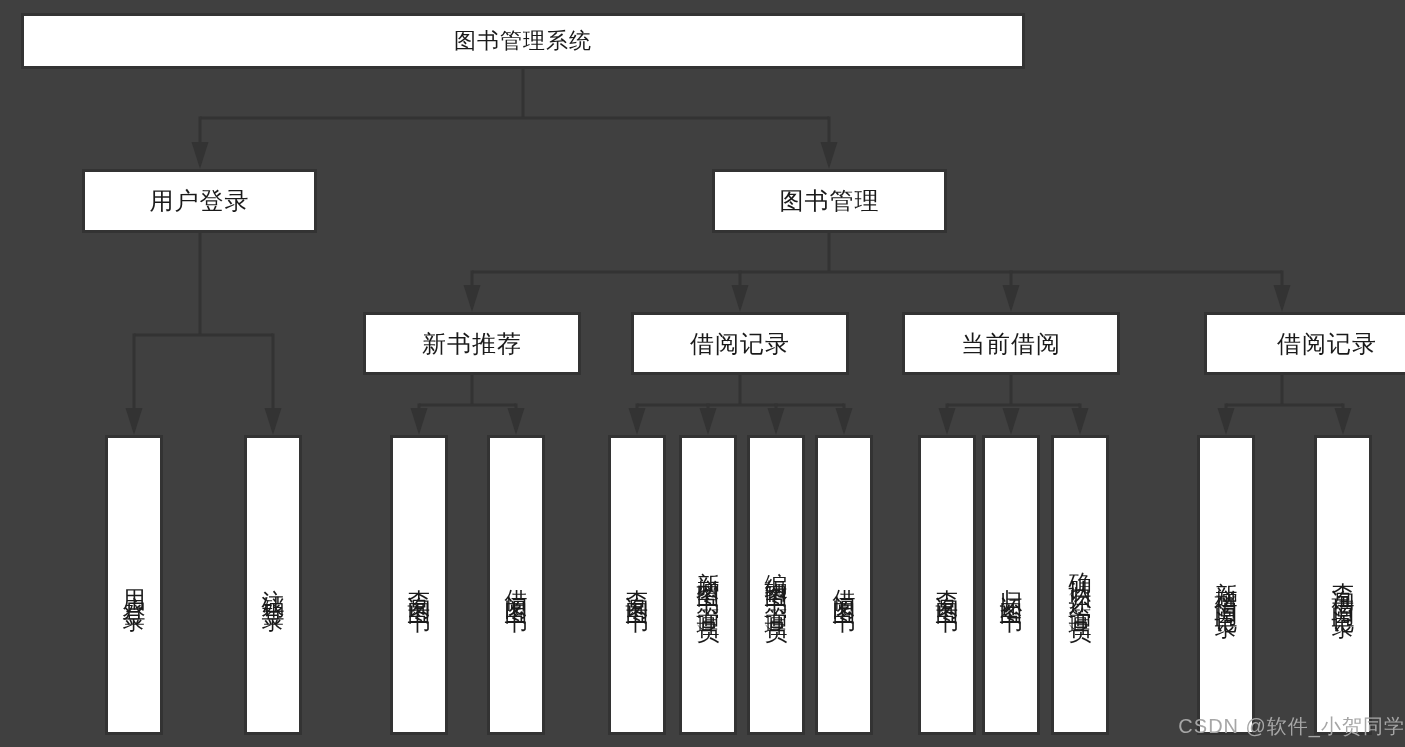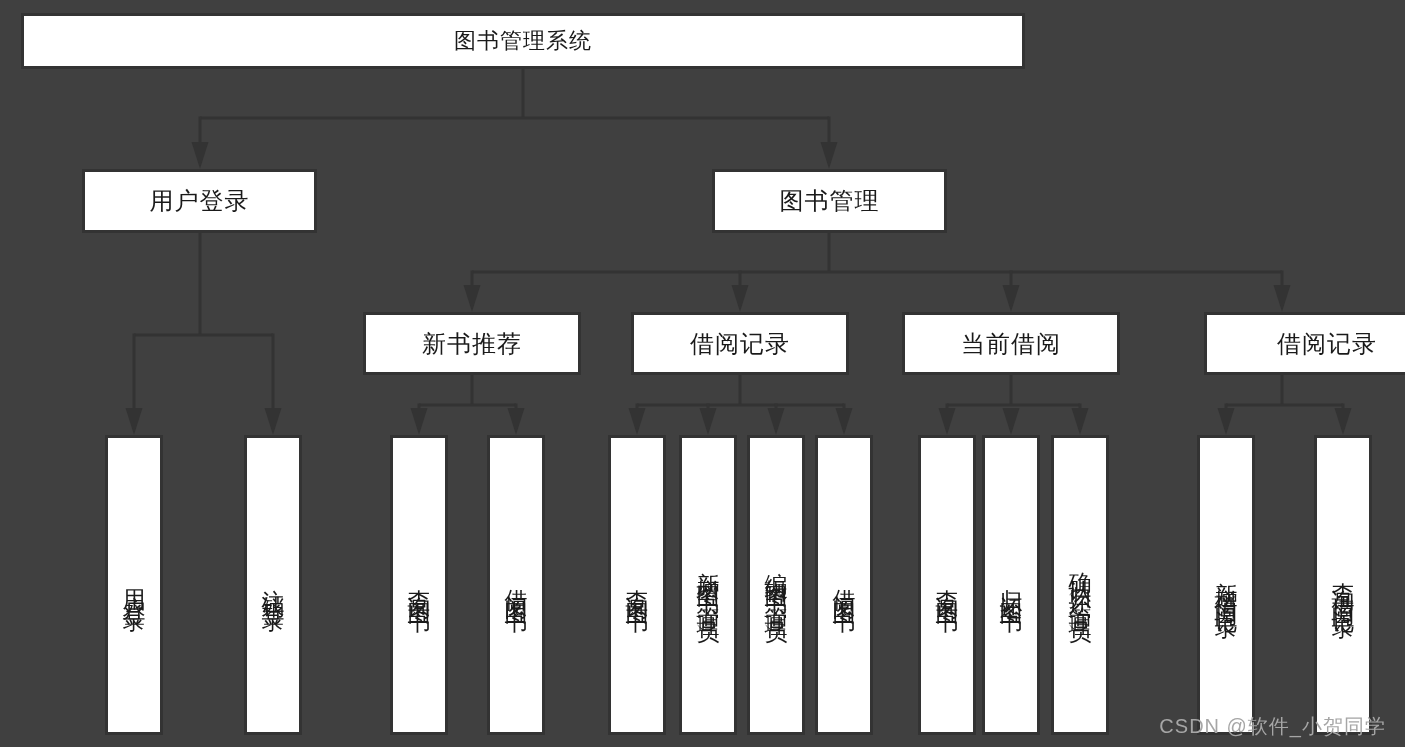--- a/index.html
+++ b/index.html
@@ -49,21 +49,21 @@
     font-size: 23px;
     letter-spacing: 7px;
     line-height: 1;
     white-space: nowrap;
     color: #1a1a1a;
   }
   .lvl2 { top: 169px; width: 235px; height: 64px; }
   .lvl3 { top: 312px; width: 218px; height: 63px; }
   #watermark {
     position: absolute;
-    right: 19px;
+    right: 0;
     bottom: 7px;
     font-size: 20px;
     color: #a6a6a6;
     letter-spacing: 1px;
     white-space: nowrap;
     z-index: 5;
   }
 </style>
 </head>
 <body>

